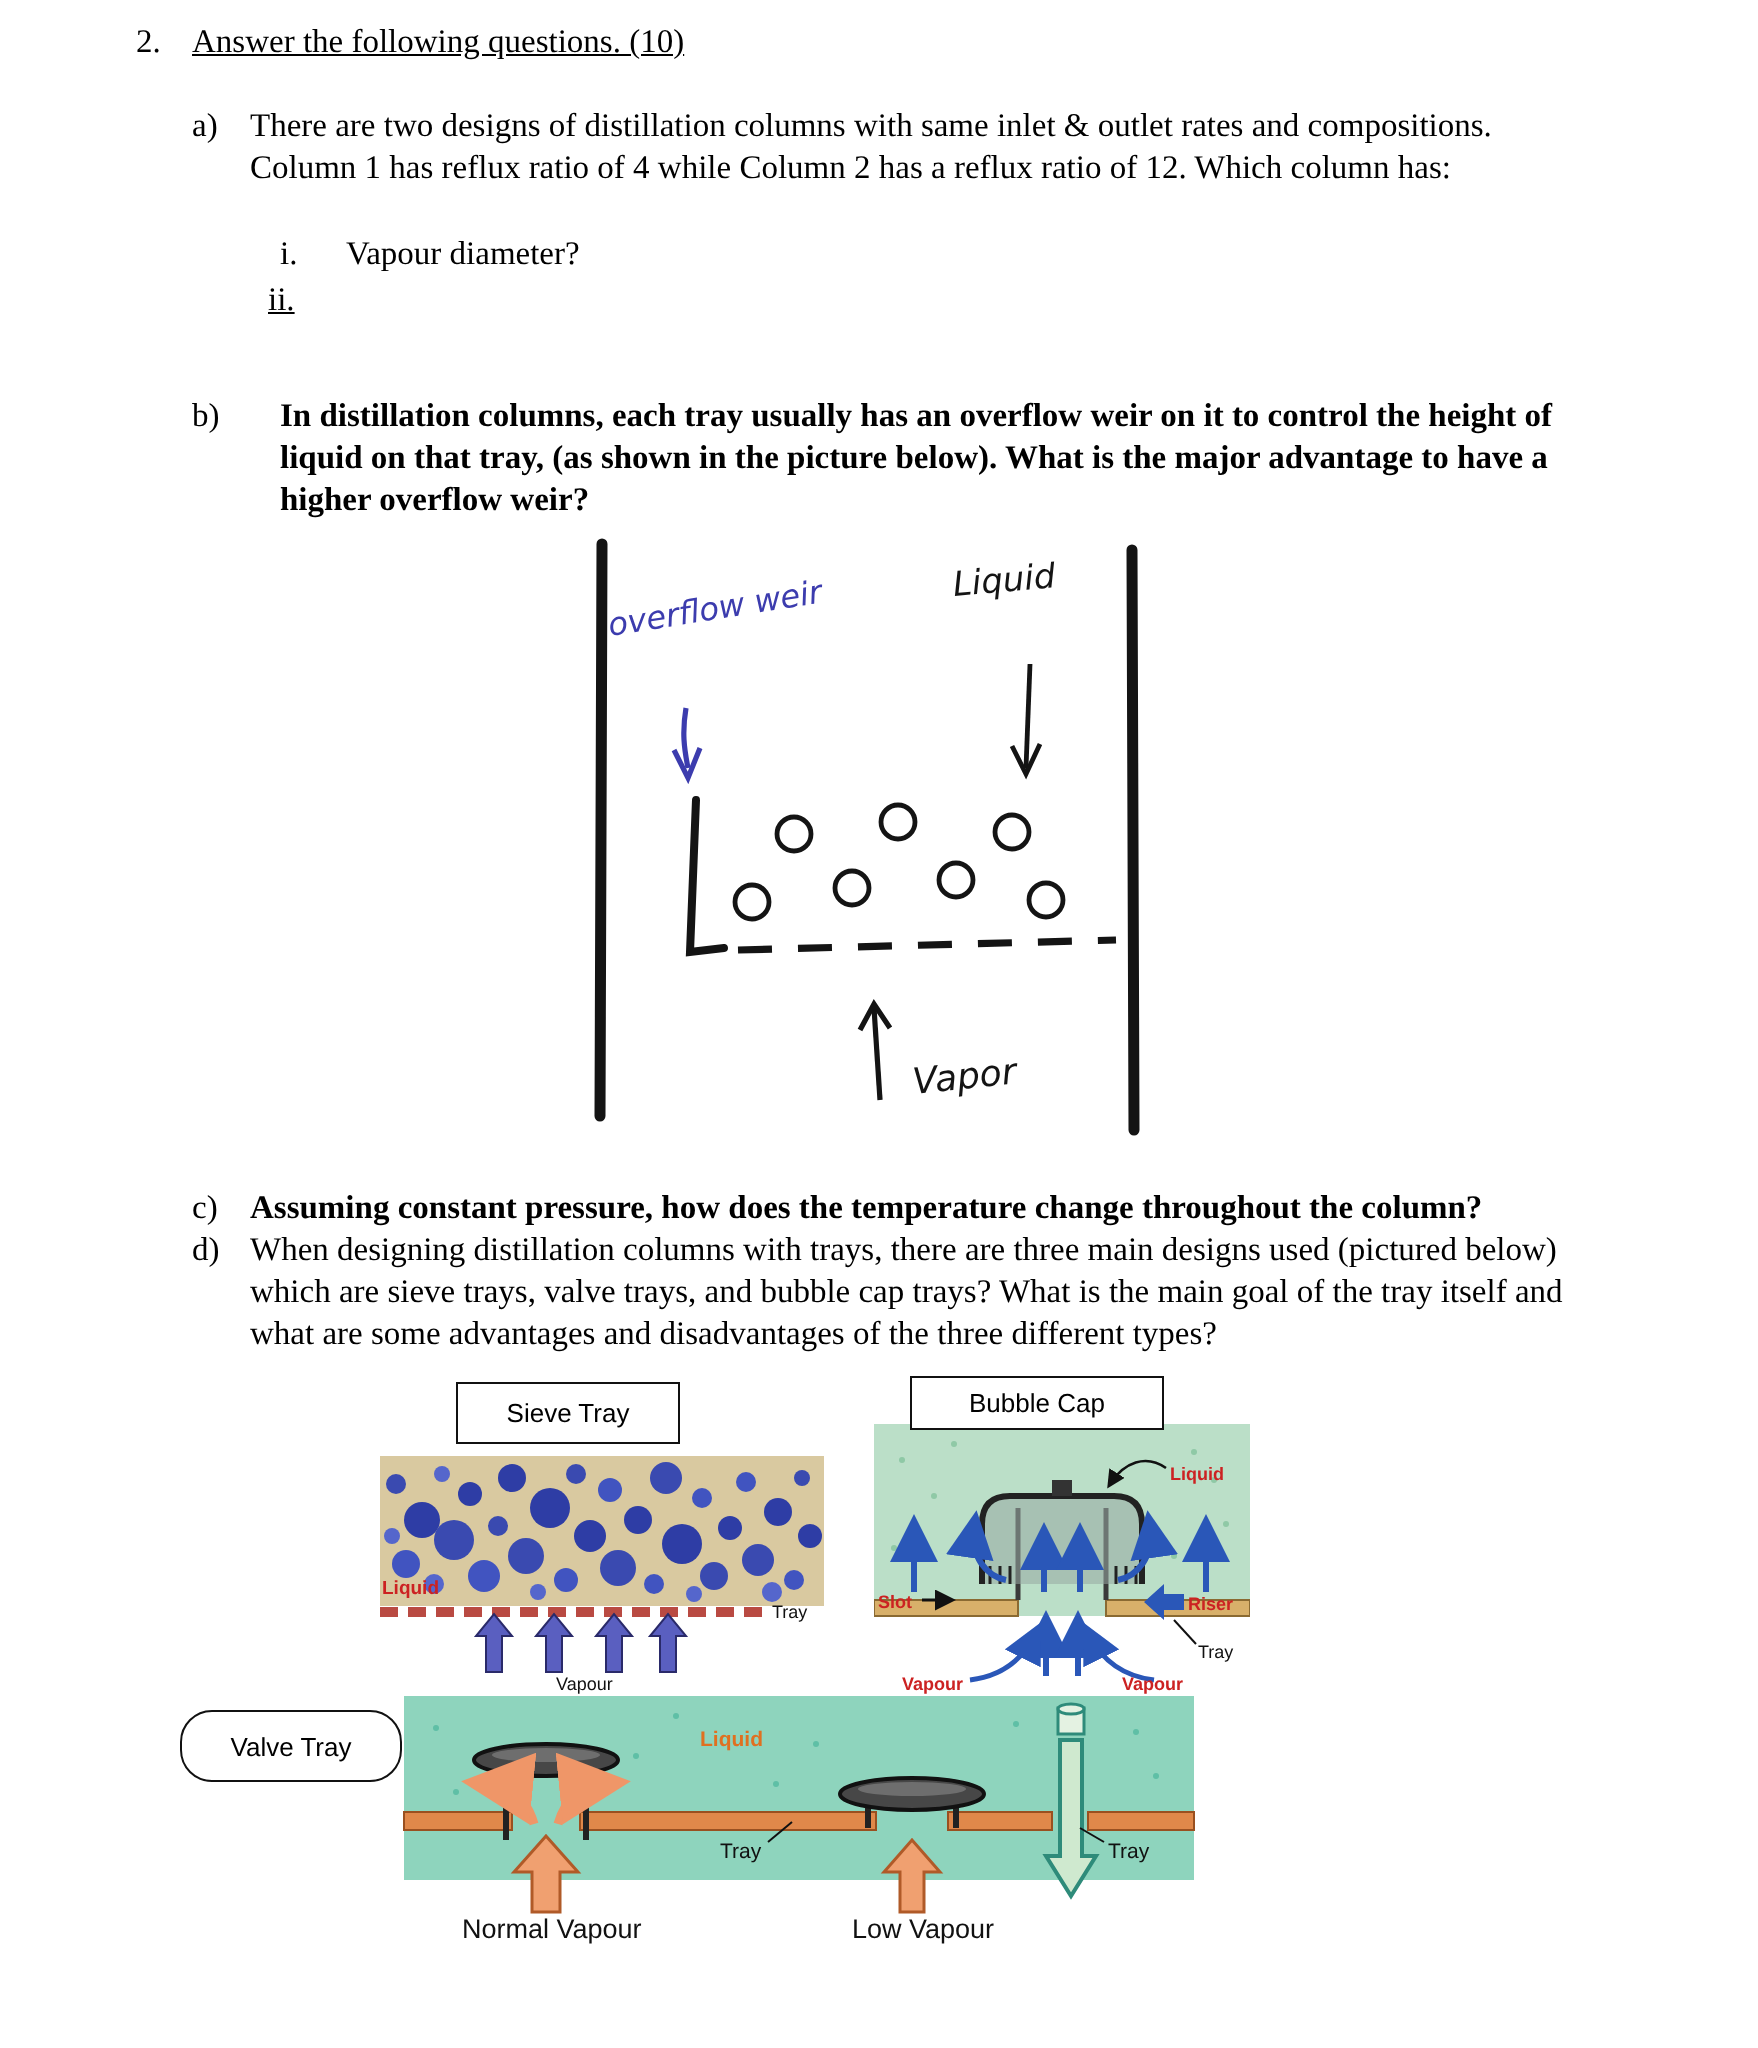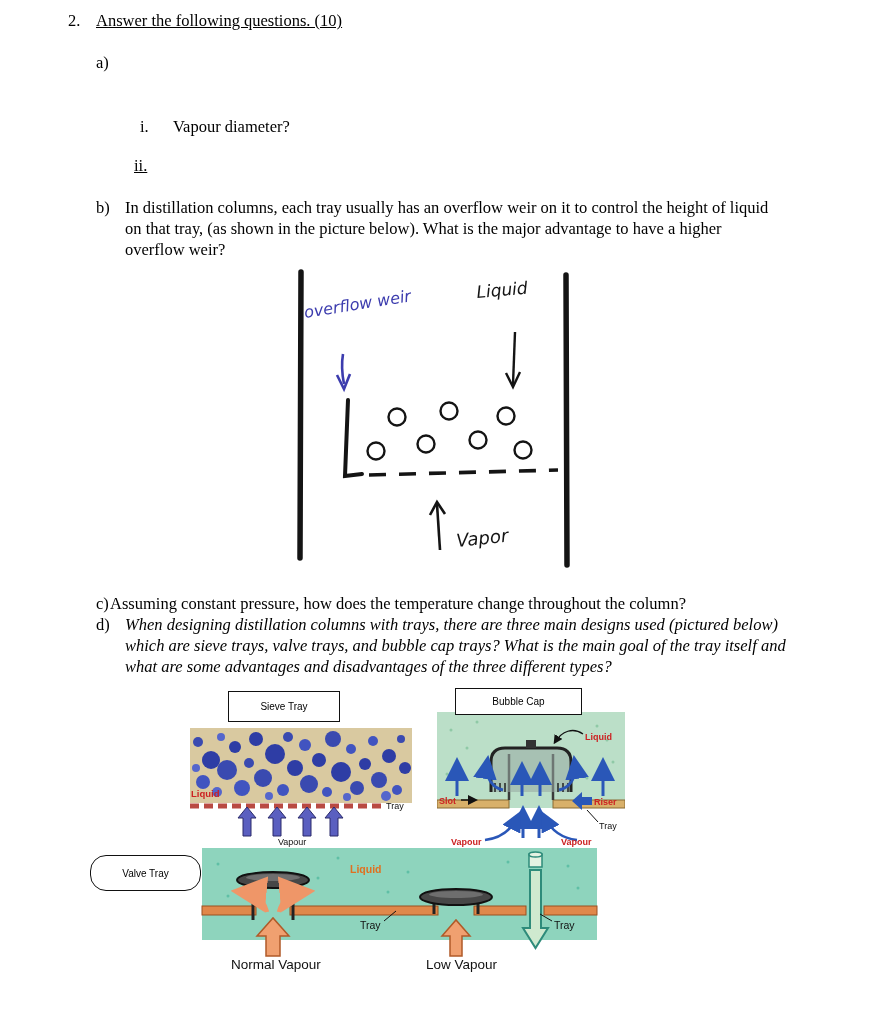--- a/index.html
+++ b/index.html
@@ -8,44 +8,45 @@
     width: 879px; height: 1024px;
     font-family: "Liberation Serif", serif;
     color: #000;
   }
   .page { position: relative; width: 879px; height: 1024px; background: #fff; overflow: hidden; }
   .page > * { position: absolute; }
   .body-text { font-size: 16.5px; line-height: 21px; color: #000; }
   .title-box {
     background: #fff; border: 1.6px solid #111;
     display: flex; align-items: center; justify-content: center;
-    font-family: "Liberation Sans", sans-serif; font-size: 10px; color: #000;
+    font-family: "Liberation Sans", sans-serif; font-size: 13px; color: #000;
   }
   .hand { font-family: "DejaVu Sans", sans-serif; font-style: italic; }
   svg { display: block; }
   svg text { user-select: none; }
   .figlabel { font-family: "Liberation Sans", sans-serif; }
 </style>
 </head>
 <body>
 
 <div class="page">
 
   <span class="body-text" style="left:68px; top:10px;">2.</span>
   <div class="body-text" style="left:96px; top:10px; width:720px;text-decoration:underline;">Answer the following questions. (10)</div>
 
   <span class="body-text" style="left:96px; top:52px;">a)</span>
+  <div class="body-text" style="left:125px; top:52px; width:672px;">There are two designs of distillation columns with same inlet &amp; outlet rates and compositions. Column 1 has reflux ratio of 4 while Column 2 has a reflux ratio of 12. Which column has:</div>
 
   <span class="body-text" style="left:140px; top:116px;">i.</span>
   <div class="body-text" style="left:173px; top:116px; width:420px;">Vapour diameter?</div>
 
-  <span class="body-text" style="left:134px; top:155px;text-decoration:underline;">ii.</span>
+  <span class="body-text" style="left:134px; top:139px;text-decoration:underline;">ii.</span>
 
   <span class="body-text" style="left:96px; top:197px;">b)</span>
-  <div class="body-text" style="left:125px; top:197px; width:658px;">In distillation columns, each tray usually has an overflow weir on it to control the height of liquid on that tray, (as shown in the picture below). What is the major advantage to have a higher overflow weir?</div>
+  <div class="body-text" style="left:140px; top:197px; width:658px;font-weight:bold;">In distillation columns, each tray usually has an overflow weir on it to control the height of liquid on that tray, (as shown in the picture below). What is the major advantage to have a higher overflow weir?</div>
 
   <svg style="left:285px; top:262px;" width="300" height="310" viewBox="0 0 300 310">
     <line x1="16" y1="10" x2="15" y2="296" stroke="#141414" stroke-width="5.5" stroke-linecap="round"></line>
     <line x1="281" y1="13" x2="282" y2="303" stroke="#141414" stroke-width="5.5" stroke-linecap="round"></line>
 
     <text x="20" y="56" class="hand" font-size="16" fill="#3c3cae" transform="rotate(-9 20 56)">overflow weir</text>
     <path d="M58 92 C 56 104 57 112 59 122" stroke="#3c3cae" stroke-width="2.6" fill="none"></path>
     <path d="M52 113 L59 127 L65 112" stroke="#3c3cae" stroke-width="2.6" fill="none"></path>
 
     <text x="192" y="36" class="hand" font-size="17" fill="#141414" transform="rotate(-5 192 36)">Liquid</text>
@@ -64,24 +65,24 @@
       <circle cx="193" cy="178" r="8.5"></circle>
       <circle cx="238" cy="188" r="8.5"></circle>
     </g>
 
     <line x1="155" y1="288" x2="152" y2="242" stroke="#141414" stroke-width="2.6"></line>
     <path d="M145 253 L152 240 L160 252" stroke="#141414" stroke-width="2.6" fill="none"></path>
     <text x="172" y="285" class="hand" font-size="18" fill="#141414" transform="rotate(-6 172 285)">Vapor</text>
   </svg>
 
   <span class="body-text" style="left:96px; top:593px;">c)</span>
-  <div class="body-text" style="left:110px; top:593px; width:690px;">Assuming constant pressure, how does the temperature change throughout the column?</div>
+  <div class="body-text" style="left:125px; top:593px; width:690px;font-weight:bold;">Assuming constant pressure, how does the temperature change throughout the column?</div>
 
   <span class="body-text" style="left:96px; top:614px;">d)</span>
-  <div class="body-text" style="left:125px; top:614px; width:672px;font-style:italic;">When designing distillation columns with trays, there are three main designs used (pictured below) which are sieve trays, valve trays, and bubble cap trays? What is the main goal of the tray itself and what are some advantages and disadvantages of the three different types?</div>
+  <div class="body-text" style="left:125px; top:614px; width:672px;">When designing distillation columns with trays, there are three main designs used (pictured below) which are sieve trays, valve trays, and bubble cap trays? What is the main goal of the tray itself and what are some advantages and disadvantages of the three different types?</div>
 
   <svg style="left:190px; top:728px;" width="222" height="120" viewBox="0 0 222 120">
     <rect x="0" y="0" width="222" height="75" fill="#d9c9a0"></rect>
     <g>
       <circle cx="8" cy="14" r="5" fill="#3a4ab0"></circle>
         <circle cx="21" cy="32" r="9" fill="#2e3da5"></circle>
       <circle cx="13" cy="54" r="7" fill="#4154c0"></circle>
         <circle cx="31" cy="9" r="4" fill="#5566cc"></circle>
       <circle cx="37" cy="42" r="10" fill="#3a4ab0"></circle>
         <circle cx="45" cy="19" r="6" fill="#2e3da5"></circle>

